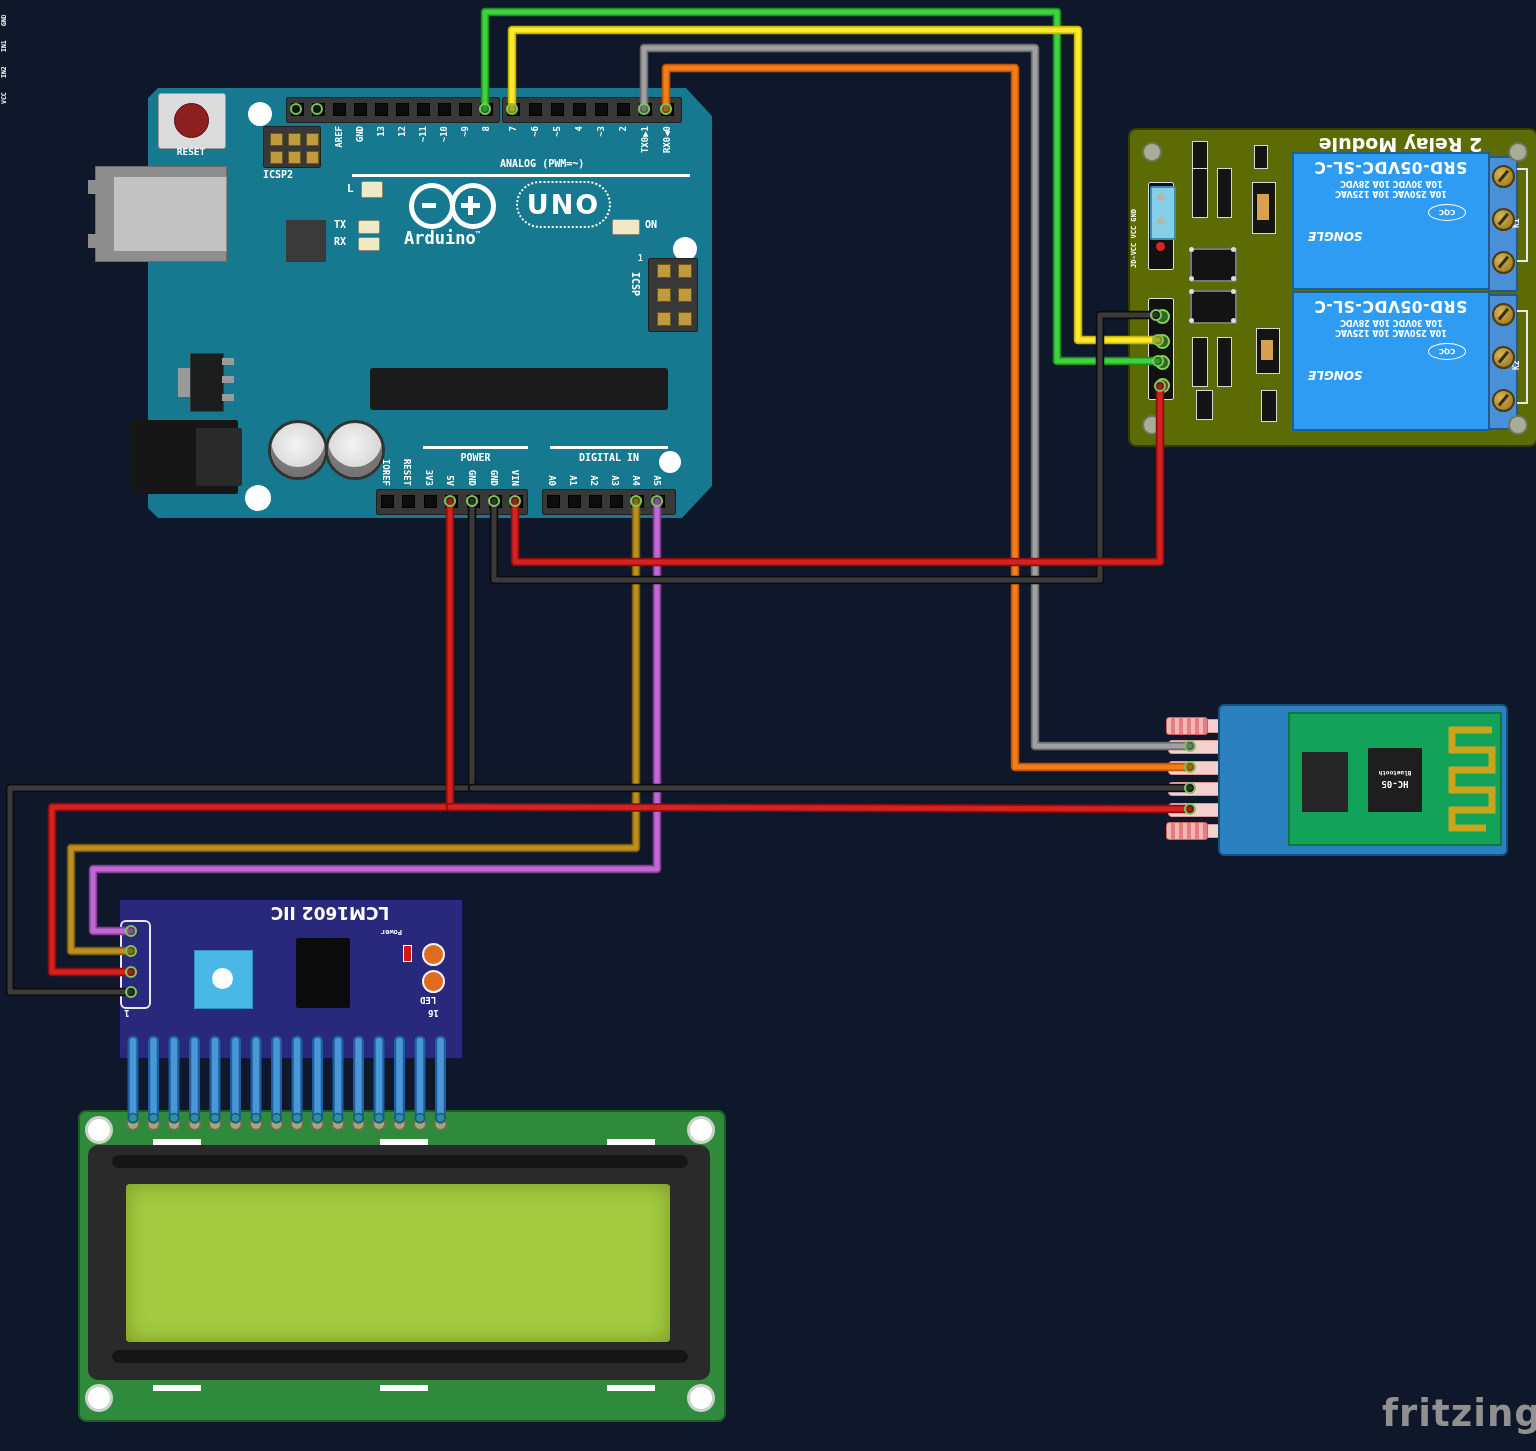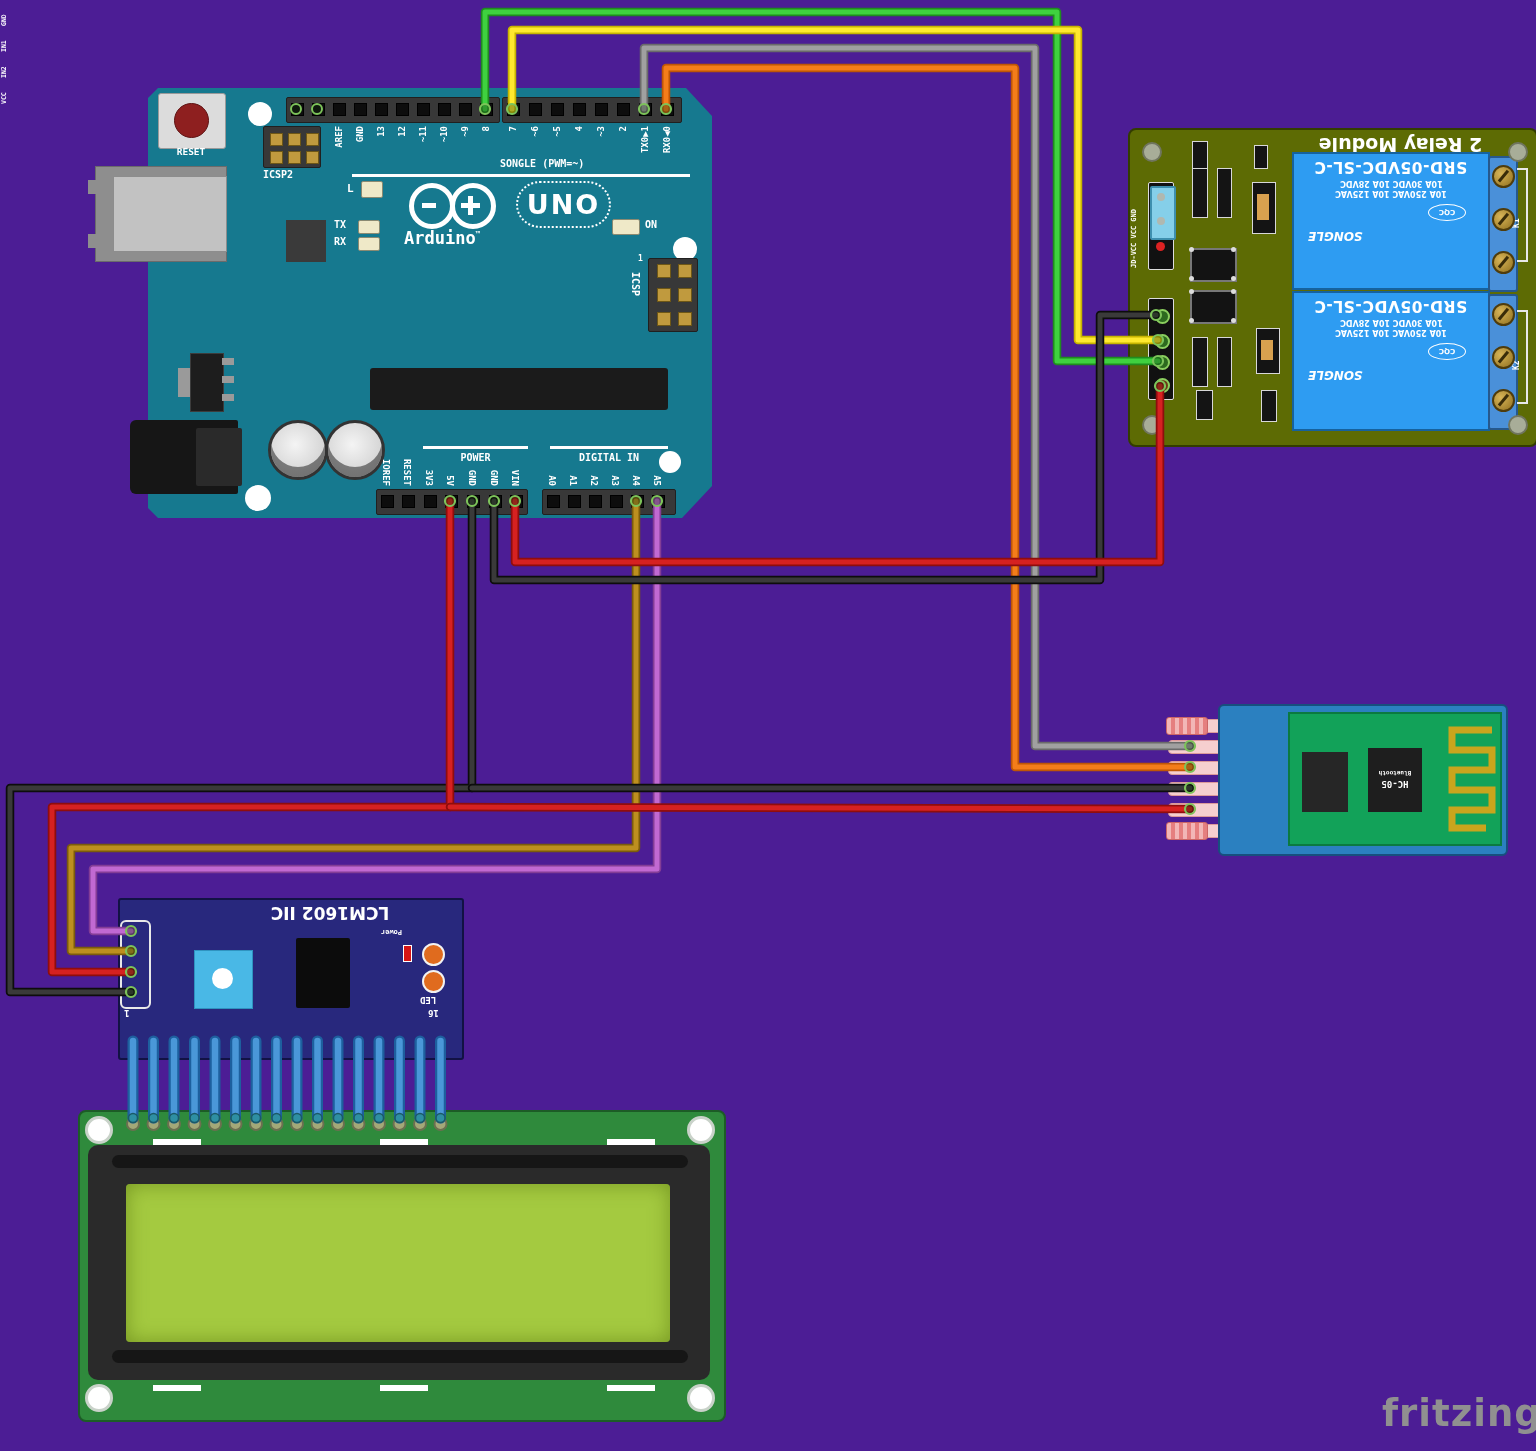--- a/index.html
+++ b/index.html
@@ -1,16 +1,16 @@
 <!DOCTYPE html>
 <html><head>
 <meta charset="utf-8">
 <style>
   html,body{margin:0;padding:0;background:#fff;}
-  #canvas{position:relative;width:1536px;height:1451px;background:#4c1d95;overflow:hidden;
+  #canvas{position:relative;width:1536px;height:1451px;background:#0f172a;overflow:hidden;
           font-family:"DejaVu Sans",sans-serif;}
   .abs{position:absolute;}
   .mono{font-family:"DejaVu Sans Mono",monospace;font-weight:bold;color:#fff;}
   .sans{font-family:"DejaVu Sans",sans-serif;font-weight:bold;color:#fff;}
   .flip{transform:rotate(180deg);}
   .vtflip{writing-mode:vertical-rl;transform:rotate(180deg);}
   .vtext{writing-mode:vertical-rl;}
   
   #ard-board{left:148px;top:88px;width:564px;height:430px;background:#16798f;
     clip-path:polygon(10px 0,538px 0,564px 28px,564px 398px,534px 430px,10px 430px,0 420px,0 10px);}
@@ -109,21 +109,21 @@
   <div class="abs lyr2 hole" style="left:659px;top:451px;width:22px;height:22px;"></div>
 
   <div class="abs lyr2 hdr" id="icsp2-base" style="left:263px;top:126px;width:56px;height:40px;"></div>
   <div class="abs lyr2 mono" style="left:263px;top:169px;font-size:10px;">ICSP2</div>
 
   <div class="abs lyr2 hdr" id="dig-strip-a" style="left:286px;top:97px;width:212px;height:24px;"></div>
   <div class="abs lyr2 hdr" id="dig-strip-b" style="left:502px;top:97px;width:178px;height:24px;"></div>
   <div id="dig-a" class="abs lyr2"></div>
   <div id="dig-b" class="abs lyr2"></div>
   <div class="wline lyr2" style="left:352px;top:174px;width:338px;"></div>
-  <div class="abs lyr2 mono" style="left:500px;top:158px;width:190px;font-size:10px;">SONGLE (PWM=~)</div>
+  <div class="abs lyr2 mono" style="left:500px;top:158px;width:190px;font-size:10px;">ANALOG (PWM=~)</div>
 
   <div class="abs lyr2 led" style="left:361px;top:181px;width:20px;height:15px;"></div>
   <div class="abs lyr2 mono" style="left:347px;top:182px;font-size:11px;">L</div>
   <div class="abs lyr2 led" style="left:358px;top:220px;width:20px;height:12px;"></div>
   <div class="abs lyr2 mono" style="left:334px;top:219px;font-size:10px;">TX</div>
   <div class="abs lyr2 led" style="left:358px;top:237px;width:20px;height:12px;"></div>
   <div class="abs lyr2 mono" style="left:334px;top:236px;font-size:10px;">RX</div>
   <div class="abs lyr2" style="left:286px;top:220px;width:40px;height:42px;background:#3a3a3a;"></div>
 
   <div class="abs lyr2" style="left:409px;top:183px;width:46px;height:46px;border:5px solid #fff;border-radius:50%;box-sizing:border-box;"></div>

